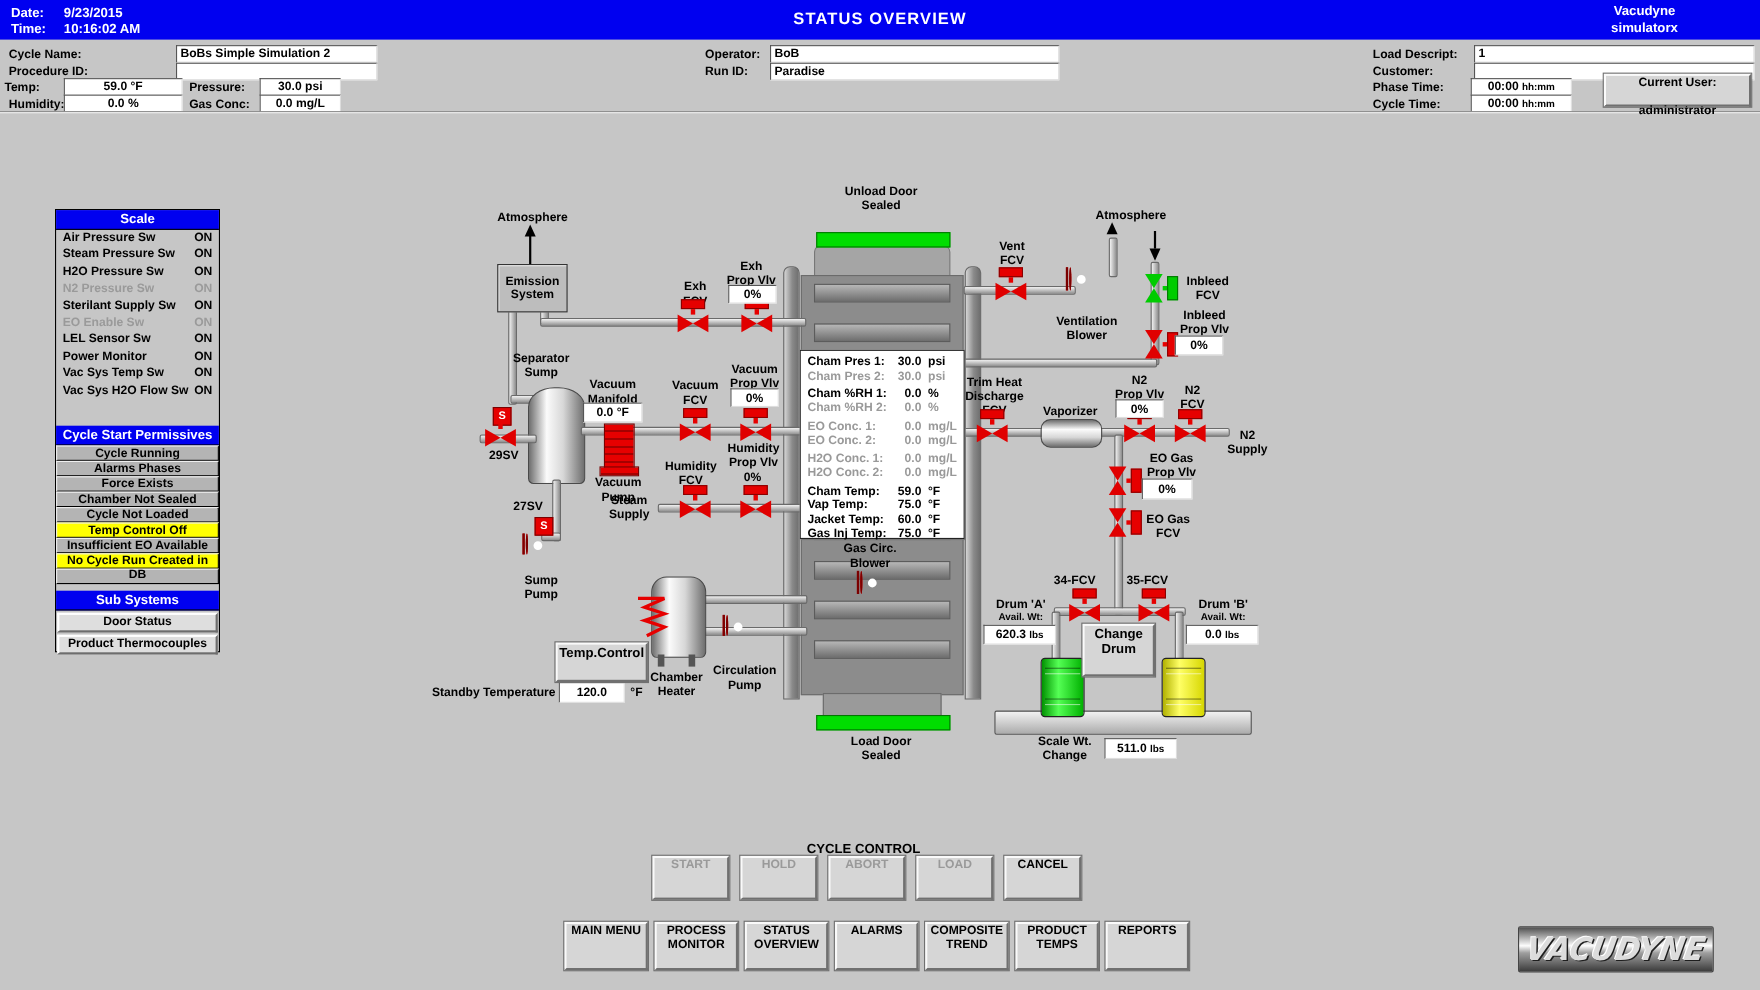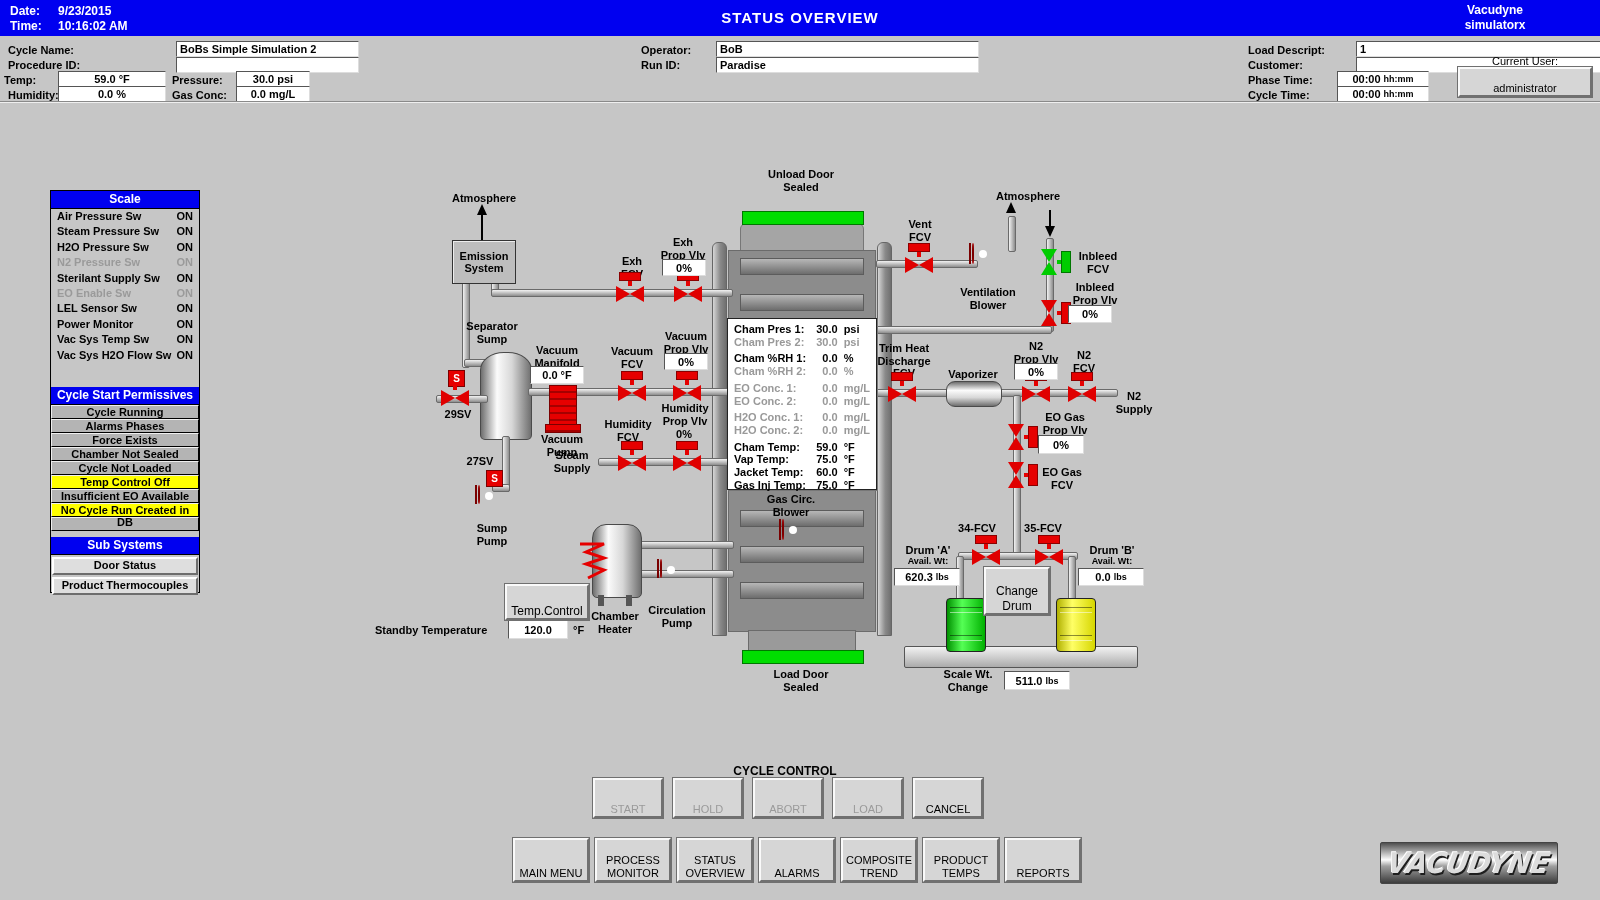--- a/index.html
+++ b/index.html
@@ -4,29 +4,29 @@
 <style>
   html,body{margin:0;padding:0;background:#777;}
   #page{position:relative;width:1600px;height:900px;background:#c6c6c6;overflow:hidden;
         font-family:"Liberation Sans",sans-serif;color:#000;}
   .abs{position:absolute;}
   
   #topbar{position:absolute;left:0;top:0;width:1600px;height:36px;background:#0000f0;color:#fff;z-index:5;}
   #topbar .t{position:absolute;font-weight:bold;font-size:12px;}
   #title{position:absolute;left:0;top:9px;width:1600px;text-align:center;font-weight:bold;font-size:15px;color:#fff;letter-spacing:1px;}
   .lbl{position:absolute;font-weight:bold;font-size:11px;line-height:1.15;text-align:center;white-space:pre-line;z-index:3;}
-  .lbl.left{text-align:left;}
+  .lbl.left{text-align:right;}
   .big{position:absolute;font-size:17px;}
   .box{position:absolute;background:#fff;border:1px solid #444;border-color:#555 #ddd #ddd #555;
        font-weight:bold;font-size:11px;display:flex;align-items:center;justify-content:center;z-index:4;}
   .box .un{font-weight:bold;font-size:9px;margin-left:3px;}
-  .inp{justify-content:flex-start;padding-left:3px;margin-left:16px;}
+  .inp{justify-content:flex-start;padding-left:3px;}
   .btn3d{position:absolute;background:#d6d6d6;border:2px solid;border-color:#fafafa #707070 #707070 #fafafa;
-       outline:1px solid #707070;display:flex;align-items:flex-end;justify-content:center;text-align:center;
-       font-weight:normal;font-size:11px;white-space:pre-line;line-height:1.2;z-index:6;cursor:default;}
+       outline:1px solid #707070;display:flex;align-items:flex-start;justify-content:center;text-align:center;
+       font-weight:bold;font-size:11px;white-space:pre-line;line-height:1.2;z-index:6;cursor:default;}
   .btn3d.off{color:#9a9a9a;}
   
   .panel{position:absolute;border:1px solid #000;background:#c6c6c6;z-index:5;}
   .phead{background:#0000f0;color:#fff;font-weight:bold;font-size:12px;text-align:center;height:17px;line-height:17px;border-bottom:1px solid #000;}
   .irow{display:flex;justify-content:space-between;padding:1px 6px 1px 6px;font-weight:bold;font-size:11px;height:13.4px;}
   .irow.dim{color:#9a9a9a;}
   .prow{height:12px;margin:0;border:1px solid #000;border-top-color:#efefef;border-left-color:#efefef;
         background:#b4b4b4;font-weight:bold;font-size:11px;text-align:center;line-height:12px;}
   .prow.on{background:#ffff00;}
   .ssbtn{height:14px;margin:2px 1px;border:2px solid;border-color:#fff #6d6d6d #6d6d6d #fff;background:#dedede;

